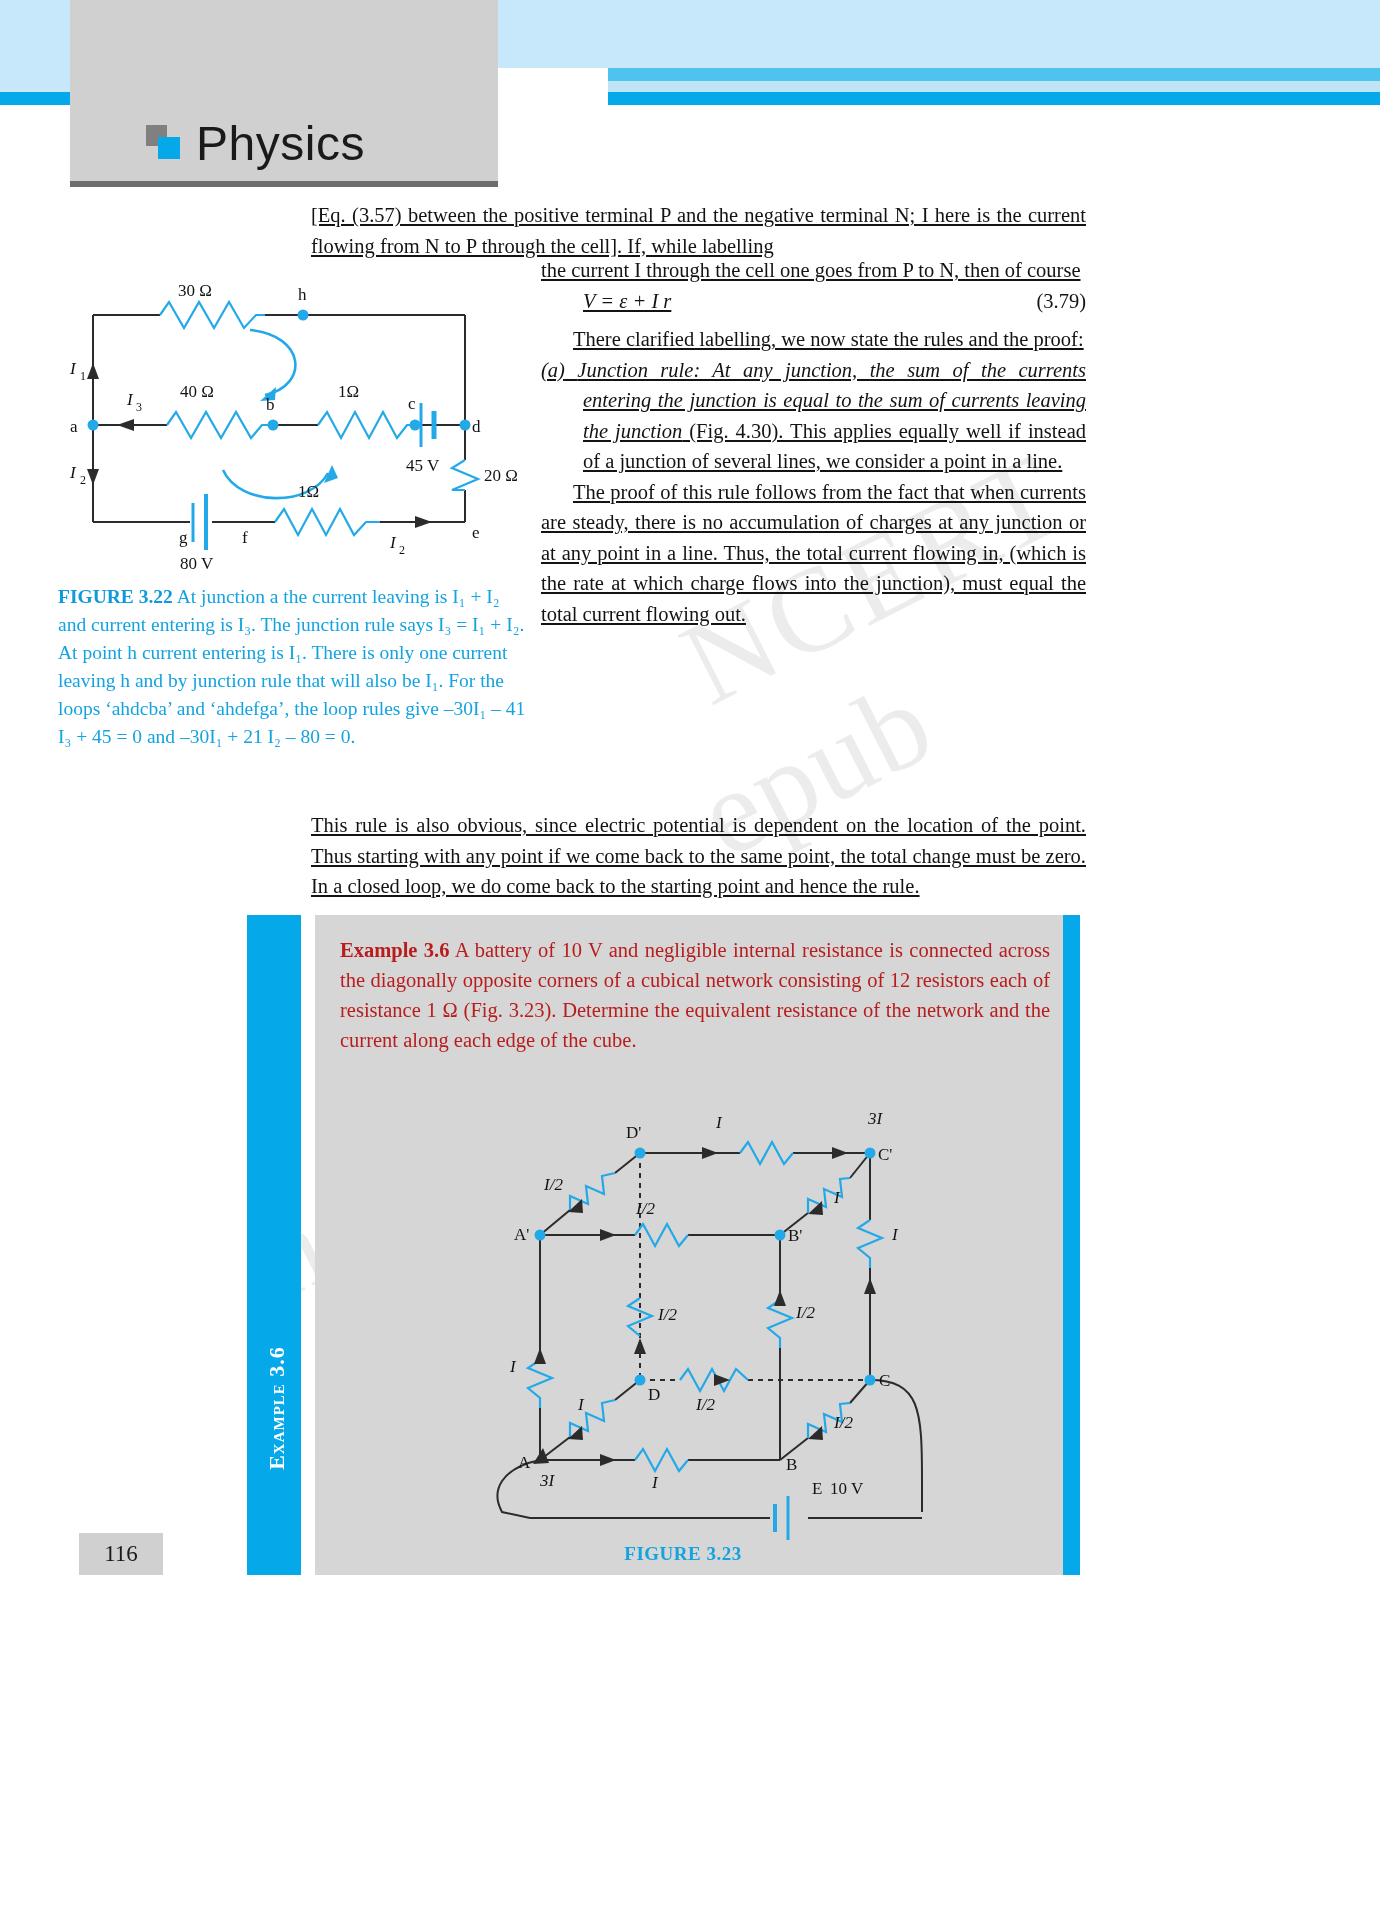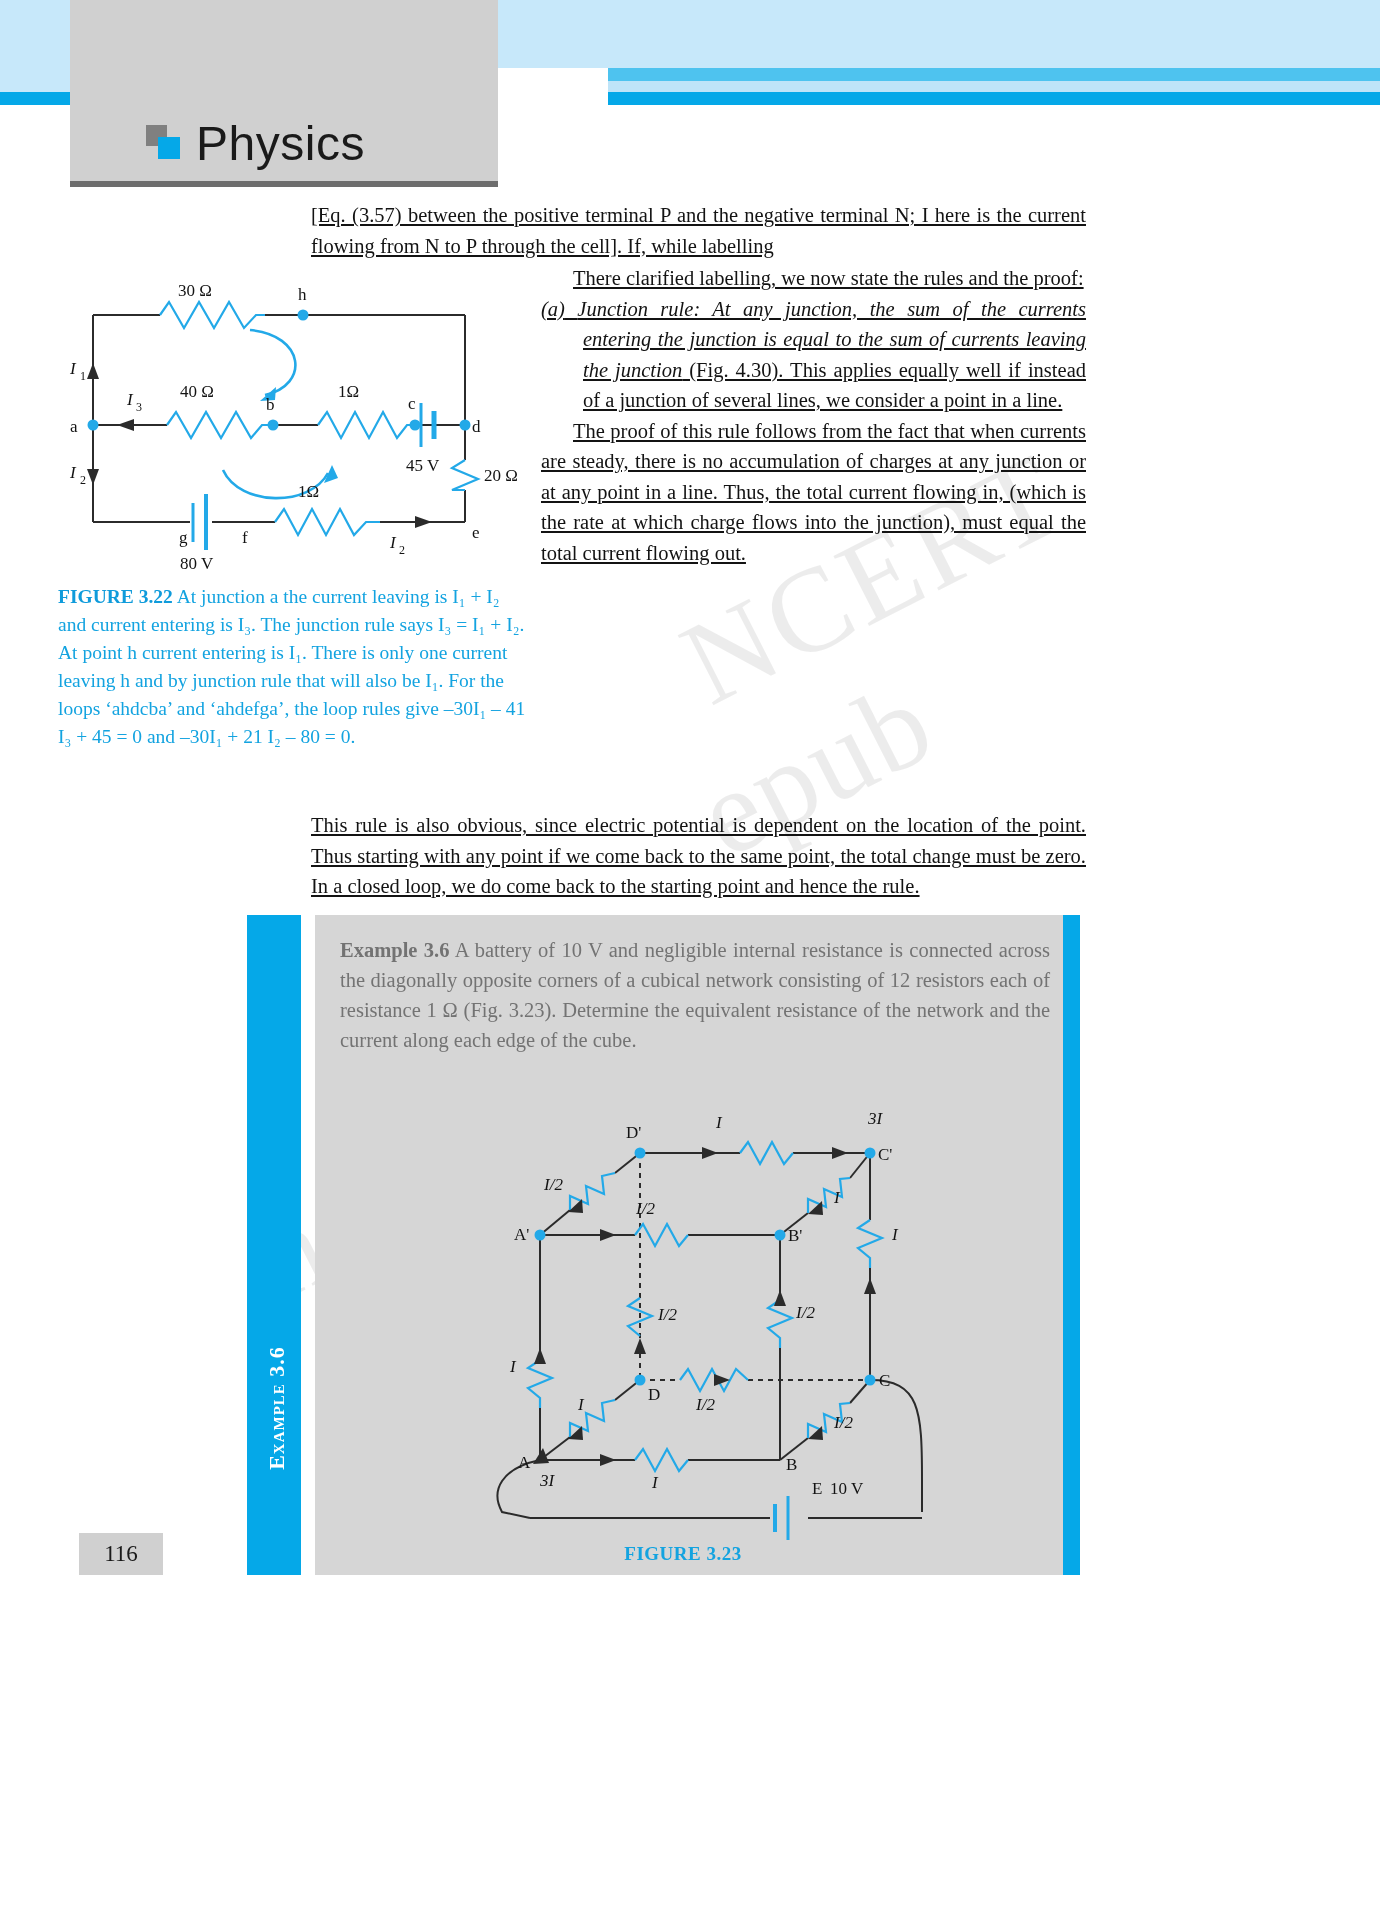--- a/index.html
+++ b/index.html
@@ -101,21 +101,21 @@
     position: absolute; left: -100px; top: 480px; width: 260px;
     transform: rotate(-90deg);
     transform-origin: center center;
     text-align: center;
     font-family: "Liberation Serif", serif;
     font-size: 22px; color: #ffffff; letter-spacing: 1px;
     font-variant: small-caps; font-weight: bold;
   }
   #example-text {
     position: absolute; left: 340px; top: 935px; width: 710px; z-index: 3;
-    font-size: 20.5px; line-height: 30px; color: #737373; text-align: justify;
+    font-size: 20.5px; line-height: 30px; color: #b91c1c; text-align: justify;
   }
   #example-text b { font-weight: bold; }
 
   
   #fig323 { position: absolute; left: 430px; top: 1080px; width: 560px; height: 490px; z-index: 3; }
   #fig323-caption {
     position: absolute; left: 315px; top: 1543px; width: 736px; z-index: 5;
     text-align: center; color: #13a3e0; font-size: 19px; font-weight: bold;
     letter-spacing: 0.5px;
   }
@@ -255,20 +255,25 @@
   <text class="lbl-i" x="330" y="273">I</text>
   <text class="sub" x="339" y="279">2</text>
 </svg>
 </div>
 
 <div id="fig322-caption">
   <b>FIGURE 3.22</b><span> At junction a the current leaving is I₁ + I₂ and current entering is I₃. The junction rule says I₃ = I₁ + I₂. At point h current entering is I₁. There is only one current leaving h and by junction rule that will also be I₁. For the loops ‘ahdcba’ and ‘ahdefga’, the loop rules give –30I₁ – 41 I₃ + 45 = 0 and –30I₁ + 21 I₂ – 80 = 0.</span>
 </div>
 
 <div class="body-text" id="col-right-1">
+  <p>the current I through the cell one goes from P to N, then of course</p>
+  <p class="eqline" style="padding-left:42px;">
+    <span class="ital">V = ε + I r</span>
+    <span class="eqnum">(3.79)</span>
+  </p>
   <p style="height:8px;"></p>
   <p style="text-indent:32px;">There clarified labelling, we now state the rules and the proof:</p>
   <p class="indent-hang">
     <span class="ital">(a)</span><span>&nbsp;</span><span class="ital">Junction rule: At any junction, the sum of the currents entering the junction is equal to the sum of currents leaving the junction</span><span> (Fig. 4.30). This applies equally well if instead of a junction of several lines, we consider a point in a line.</span>
   </p>
   <p style="text-indent:32px;">The proof of this rule follows from the fact that when currents are steady, there is no accumulation of charges at any junction or at any point in a line. Thus, the total current flowing in, (which is the rate at which charge flows into the junction), must equal the total current flowing out.</p>
 </div>
 
 <div class="body-text" id="full-width-para">
   <p style="text-indent:0;">This rule is also obvious, since electric potential is dependent on the location of the point. Thus starting with any point if we come back to the same point, the total change must be zero. In a closed loop, we do come back to the starting point and hence the rule.</p>

